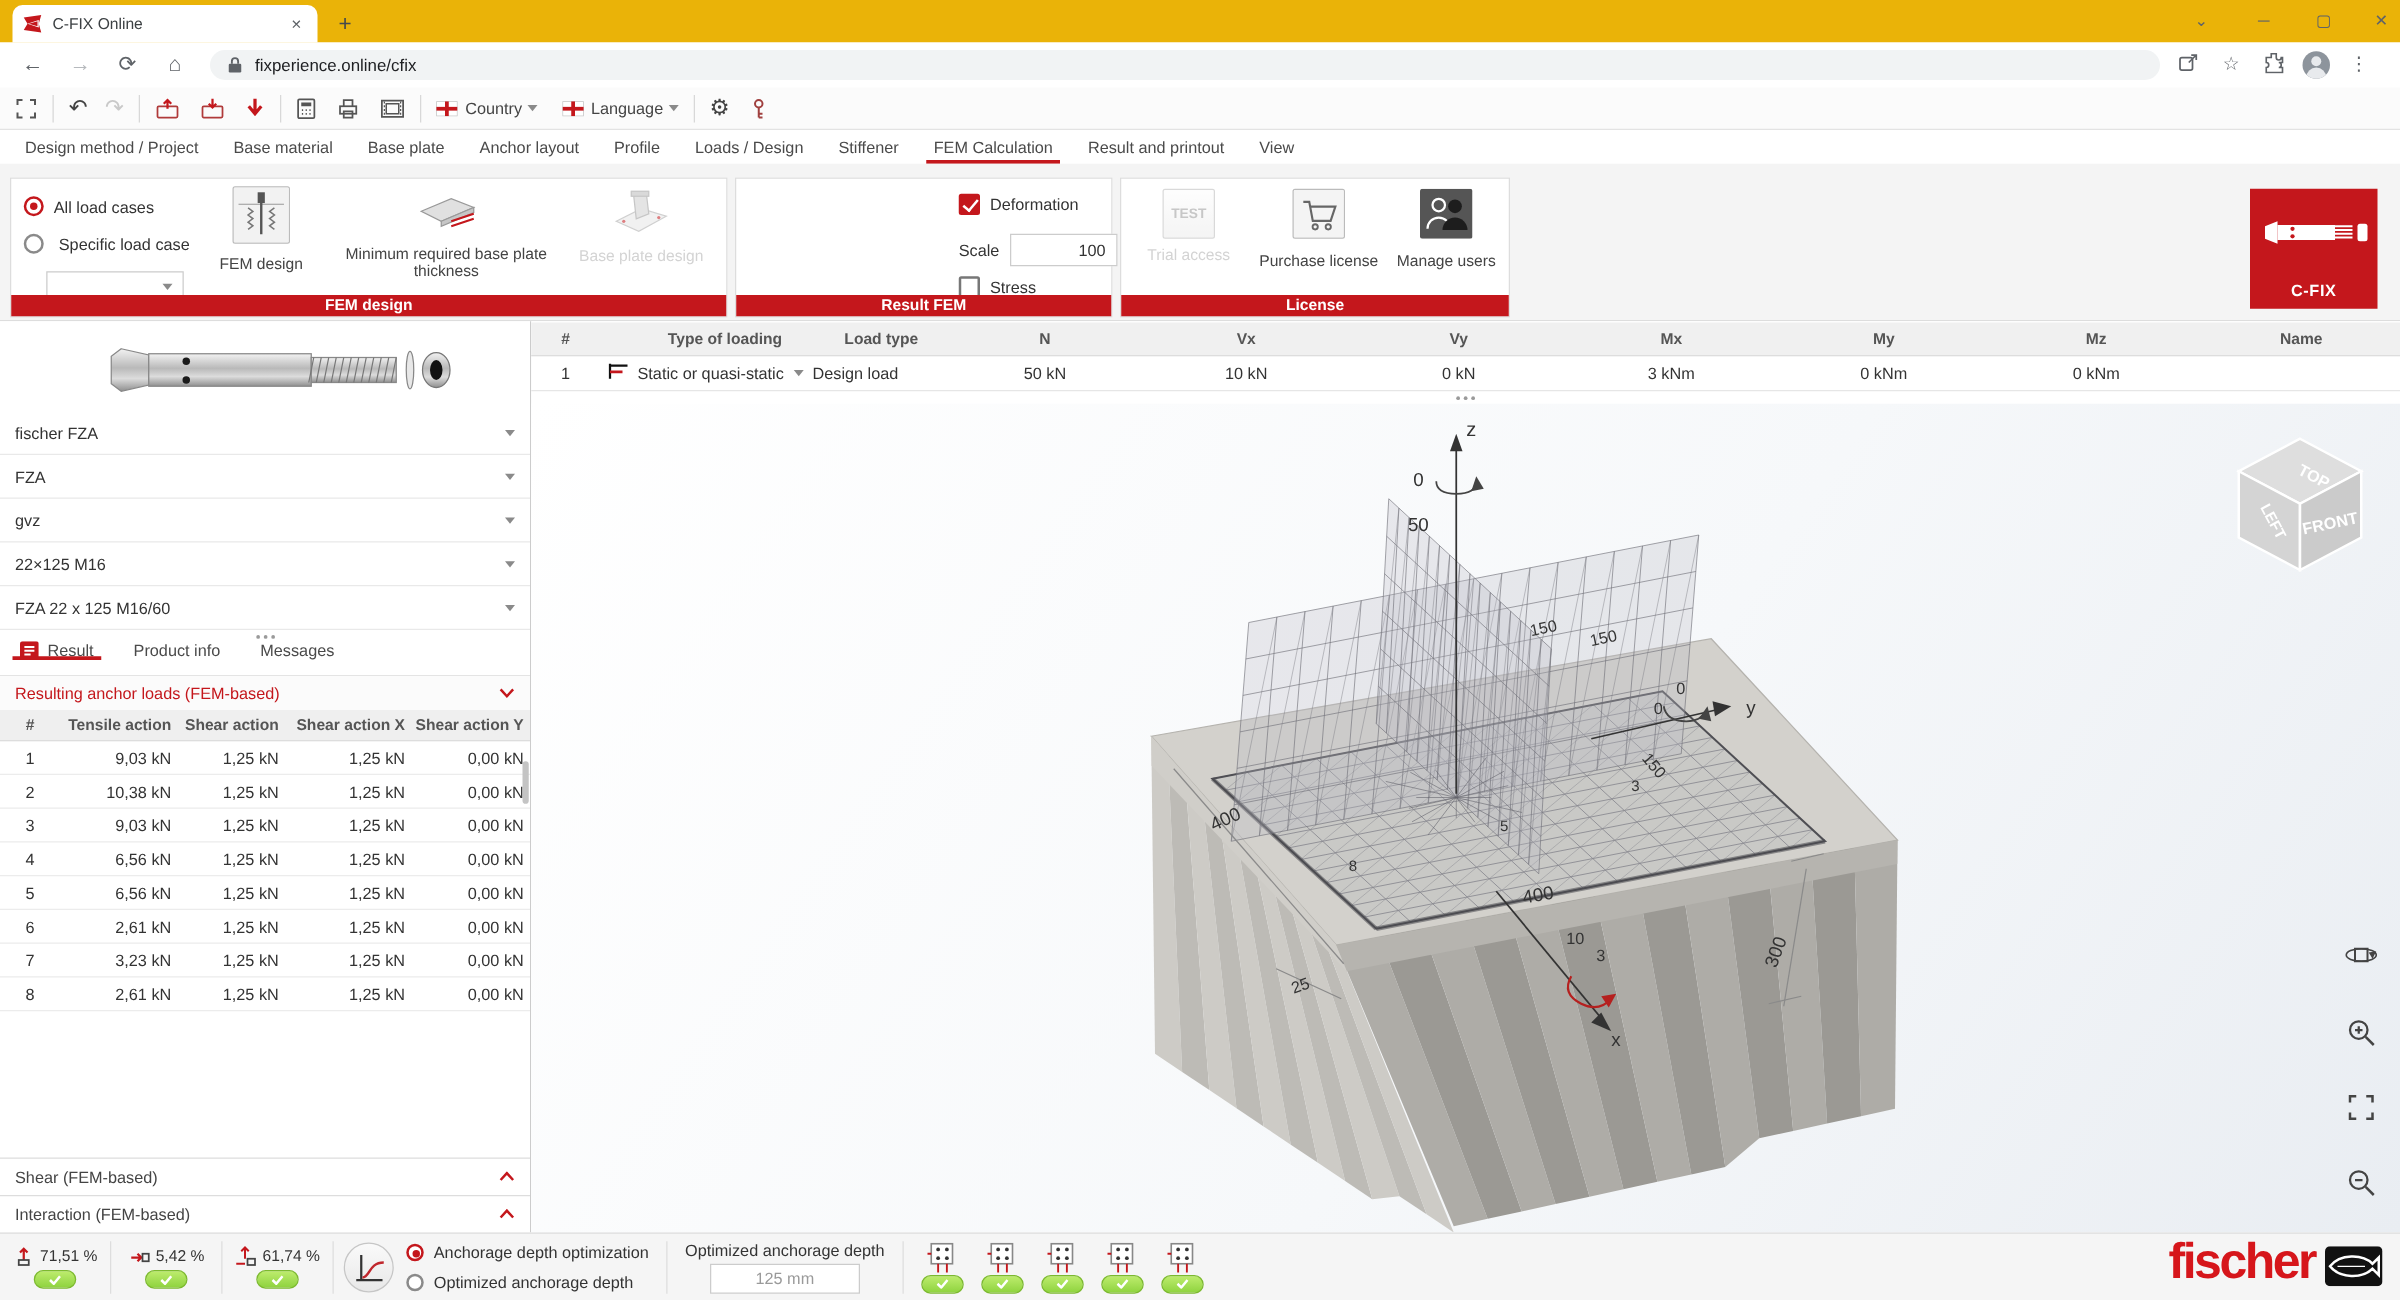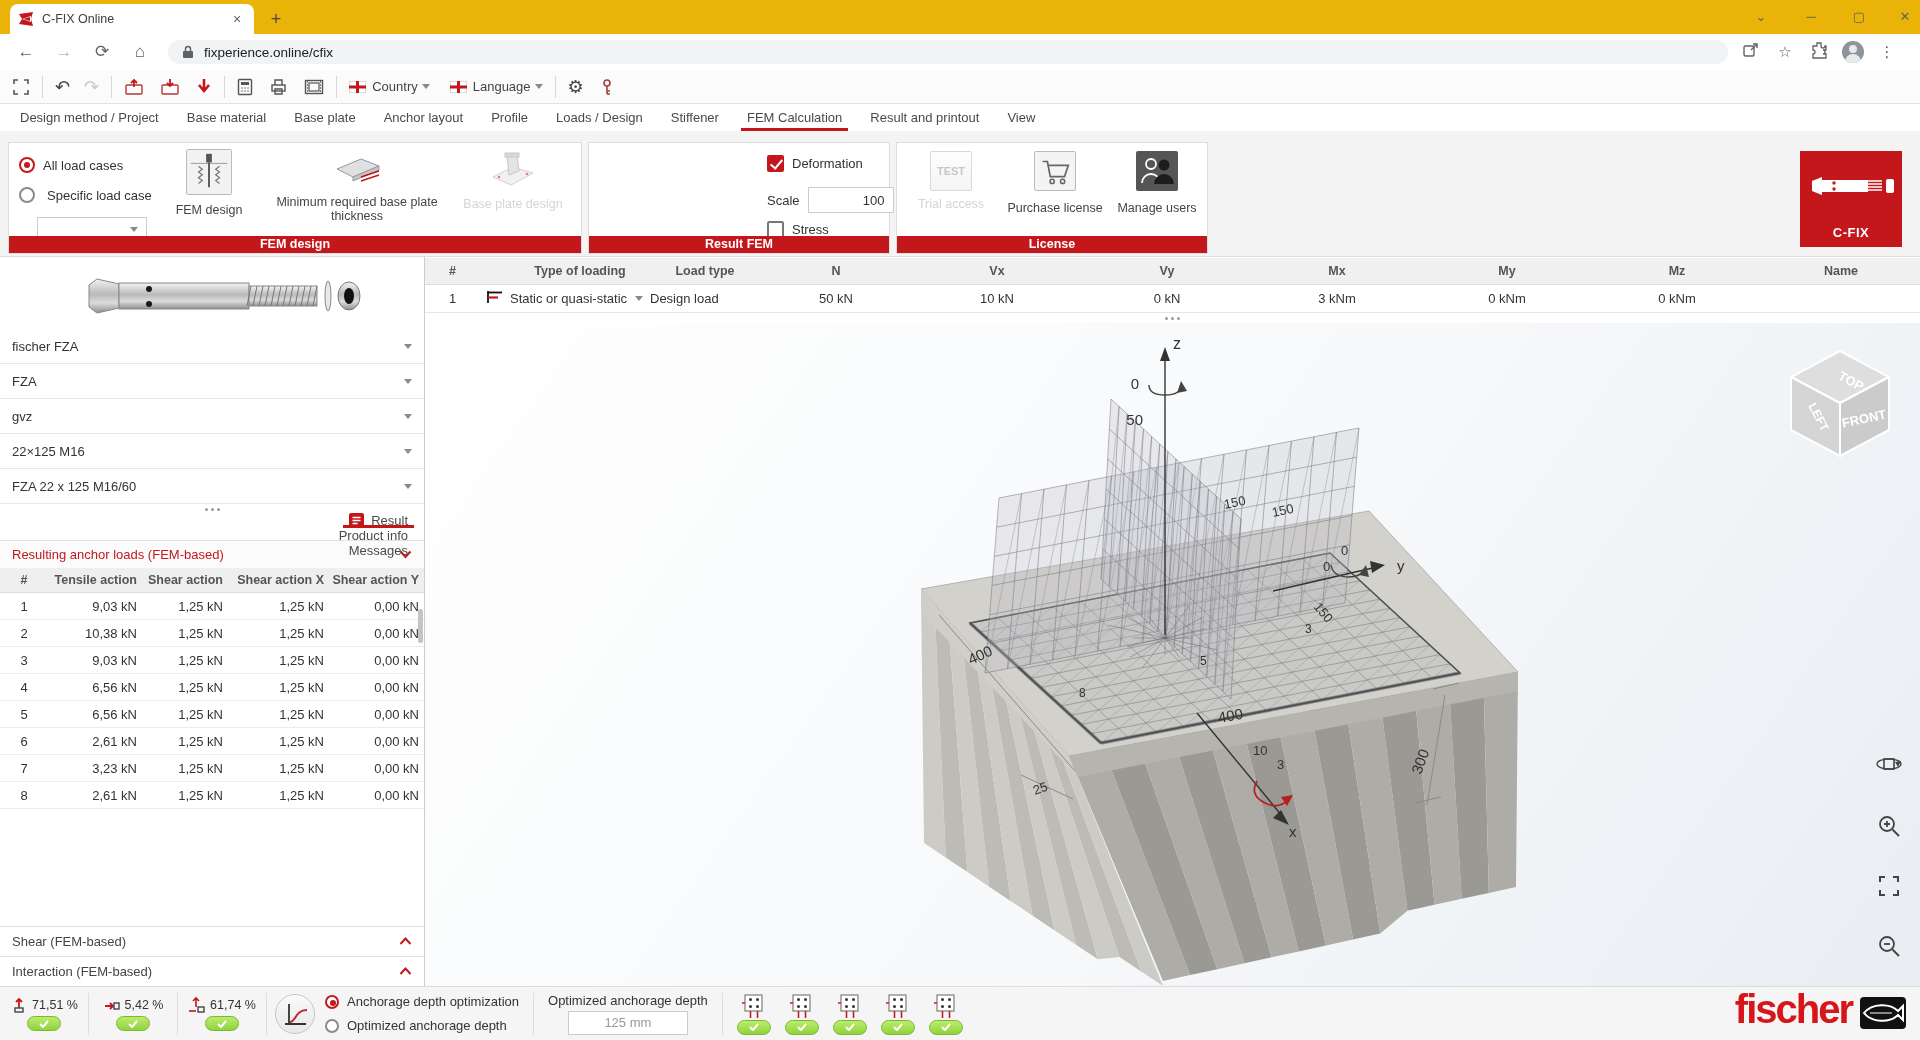--- a/index.html
+++ b/index.html
@@ -66,21 +66,21 @@
   #leftpanel { position:absolute; top:257px; left:0; width:425px; height:729px; background:#fff;
     border-right:1px solid #ccc; display:flex; flex-direction:column; }
   #mainarea { position:absolute; top:257px; left:425px; width:1495px; height:729px; background:#fff; }
 
   
   #prodimg { height:66px; display:flex; align-items:center; justify-content:center; margin-top:6px; }
   .ddrow { height:35px; border-bottom:1px solid #e9e9e9; display:flex; align-items:center; padding:0 12px; font-size:13px; color:#333; }
   .ddrow .txt { flex:1; }
   .dots { display:flex; justify-content:center; gap:3px; padding:4px 0 2px; }
   .dots i { width:3px; height:3px; border-radius:50%; background:#9a9a9a; }
-  #ltabs { display:flex; align-items:flex-end; height:28px; border-bottom:1px solid #e4e4e4;flex-direction:column; }
+  #ltabs { display:flex; align-items:flex-start; height:28px; border-bottom:1px solid #e4e4e4; }
   #ltabs .ltab { position:relative; display:flex; align-items:center; gap:7px; padding:0 16px; font-size:13px; color:#4a4a4a; }
   #ltabs .ltab.active::after { content:""; position:absolute; left:10px; right:10px; bottom:0; height:3px; background:#c4171c; }
   #lsection { height:27px; display:flex; align-items:center; padding:0 12px; font-size:13px; color:#c4171c; background:#fbfbfb; }
   #lsection .txt { flex:1; }
   .atable { font-size:13px; }
   .atr { display:grid; grid-template-columns:48px 95px 86px 101px 95px; height:27px; align-items:center; border-bottom:1px solid #ececec; color:#333; }
   .atr span { text-align:right; padding-right:6px; }
   .atr span:first-child { text-align:center; padding-right:0; }
   .atr.head { height:25px; background:#efefef; border-bottom:1px solid #ddd; color:#555; font-weight:bold; font-size:12.5px; }
   .collrow { height:30px; border-top:1px solid #ddd; display:flex; align-items:center; padding:0 12px; font-size:13px; color:#444; }

